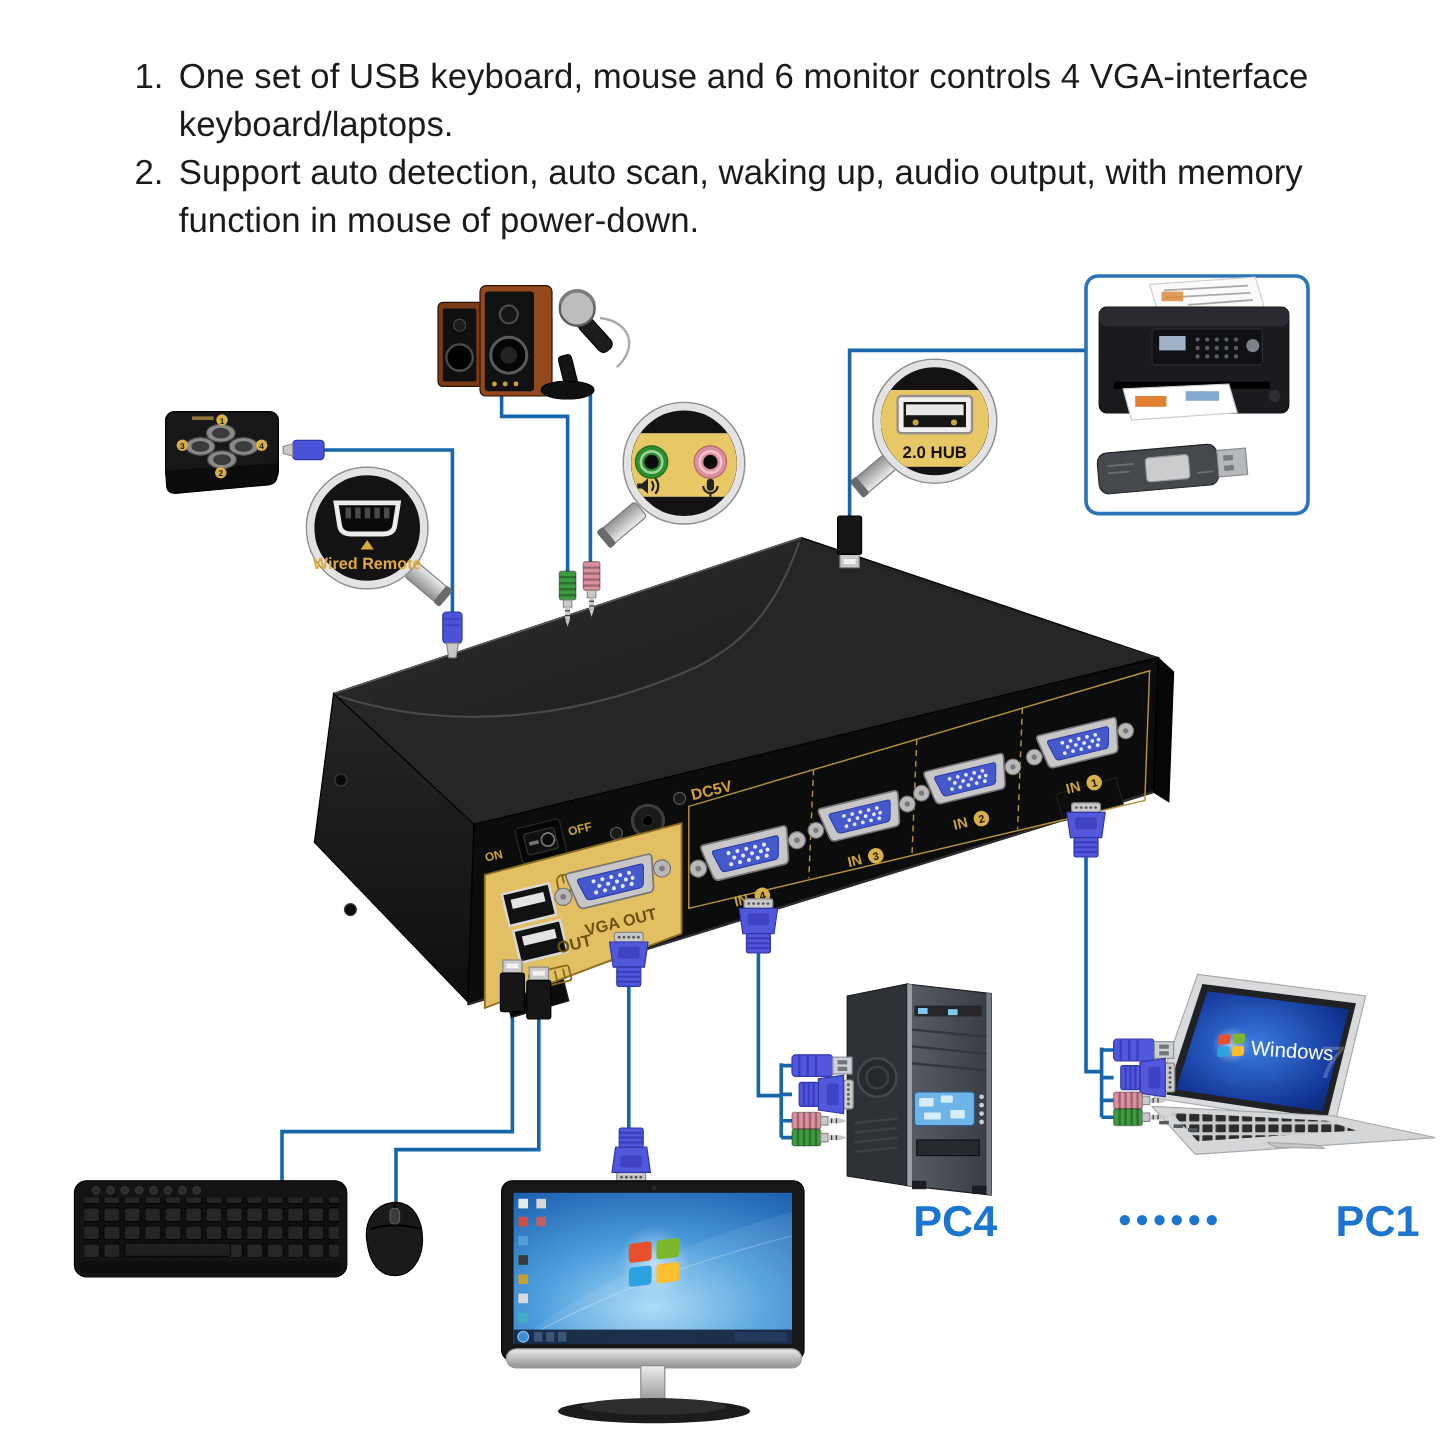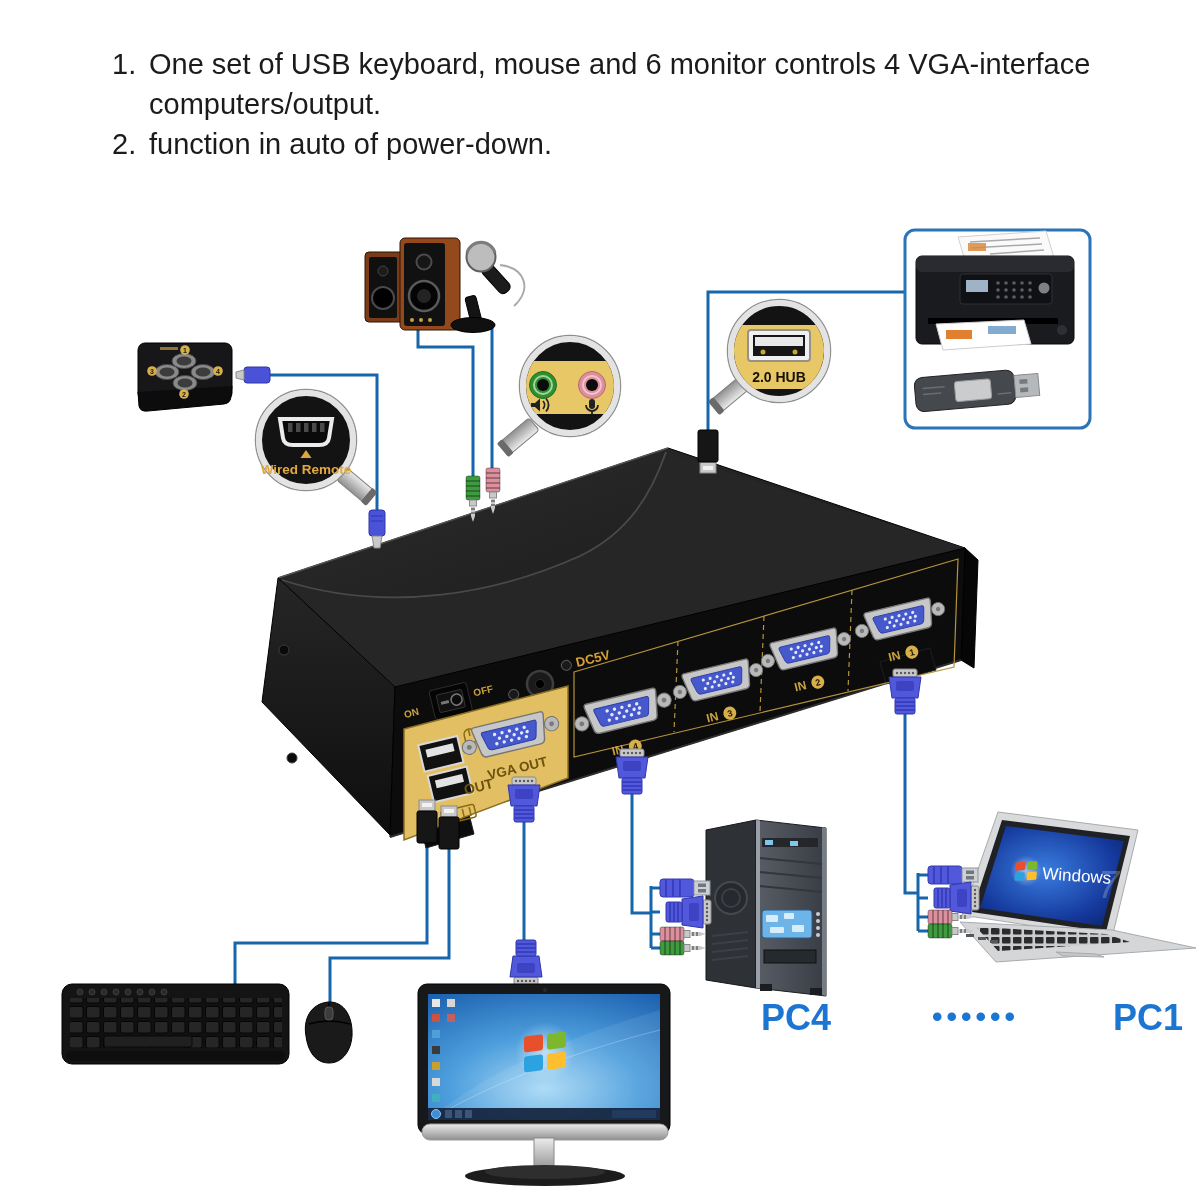--- a/index.html
+++ b/index.html
@@ -15,27 +15,28 @@
 </head>
 <body>
 
 <div class="page">
 
   <div class="instructions">
     <div class="instr-item">
       <div class="instr-num">1.</div>
       <div>
         <div>One set of USB keyboard, mouse and 6 monitor controls 4 VGA-interface</div>
-        <div>computers/output.</div>
+        <div>keyboard/laptops.</div>
       </div>
     </div>
     <div class="instr-item">
       <div class="instr-num">2.</div>
       <div>
-        <div>function in auto of power-down.</div>
+        <div>Support auto detection, auto scan, waking up, audio output, with memory</div>
+        <div>function in mouse of power-down.</div>
       </div>
     </div>
   </div>
 
   <svg class="diagram-svg" viewBox="0 0 1200 1200">
     <defs>
       <linearGradient id="gTop" x1="0" y1="0" x2="1" y2="1">
         <stop offset="0" stop-color="#2d2d2d"></stop>
           <stop offset="1" stop-color="#141414"></stop>
       </linearGradient>

